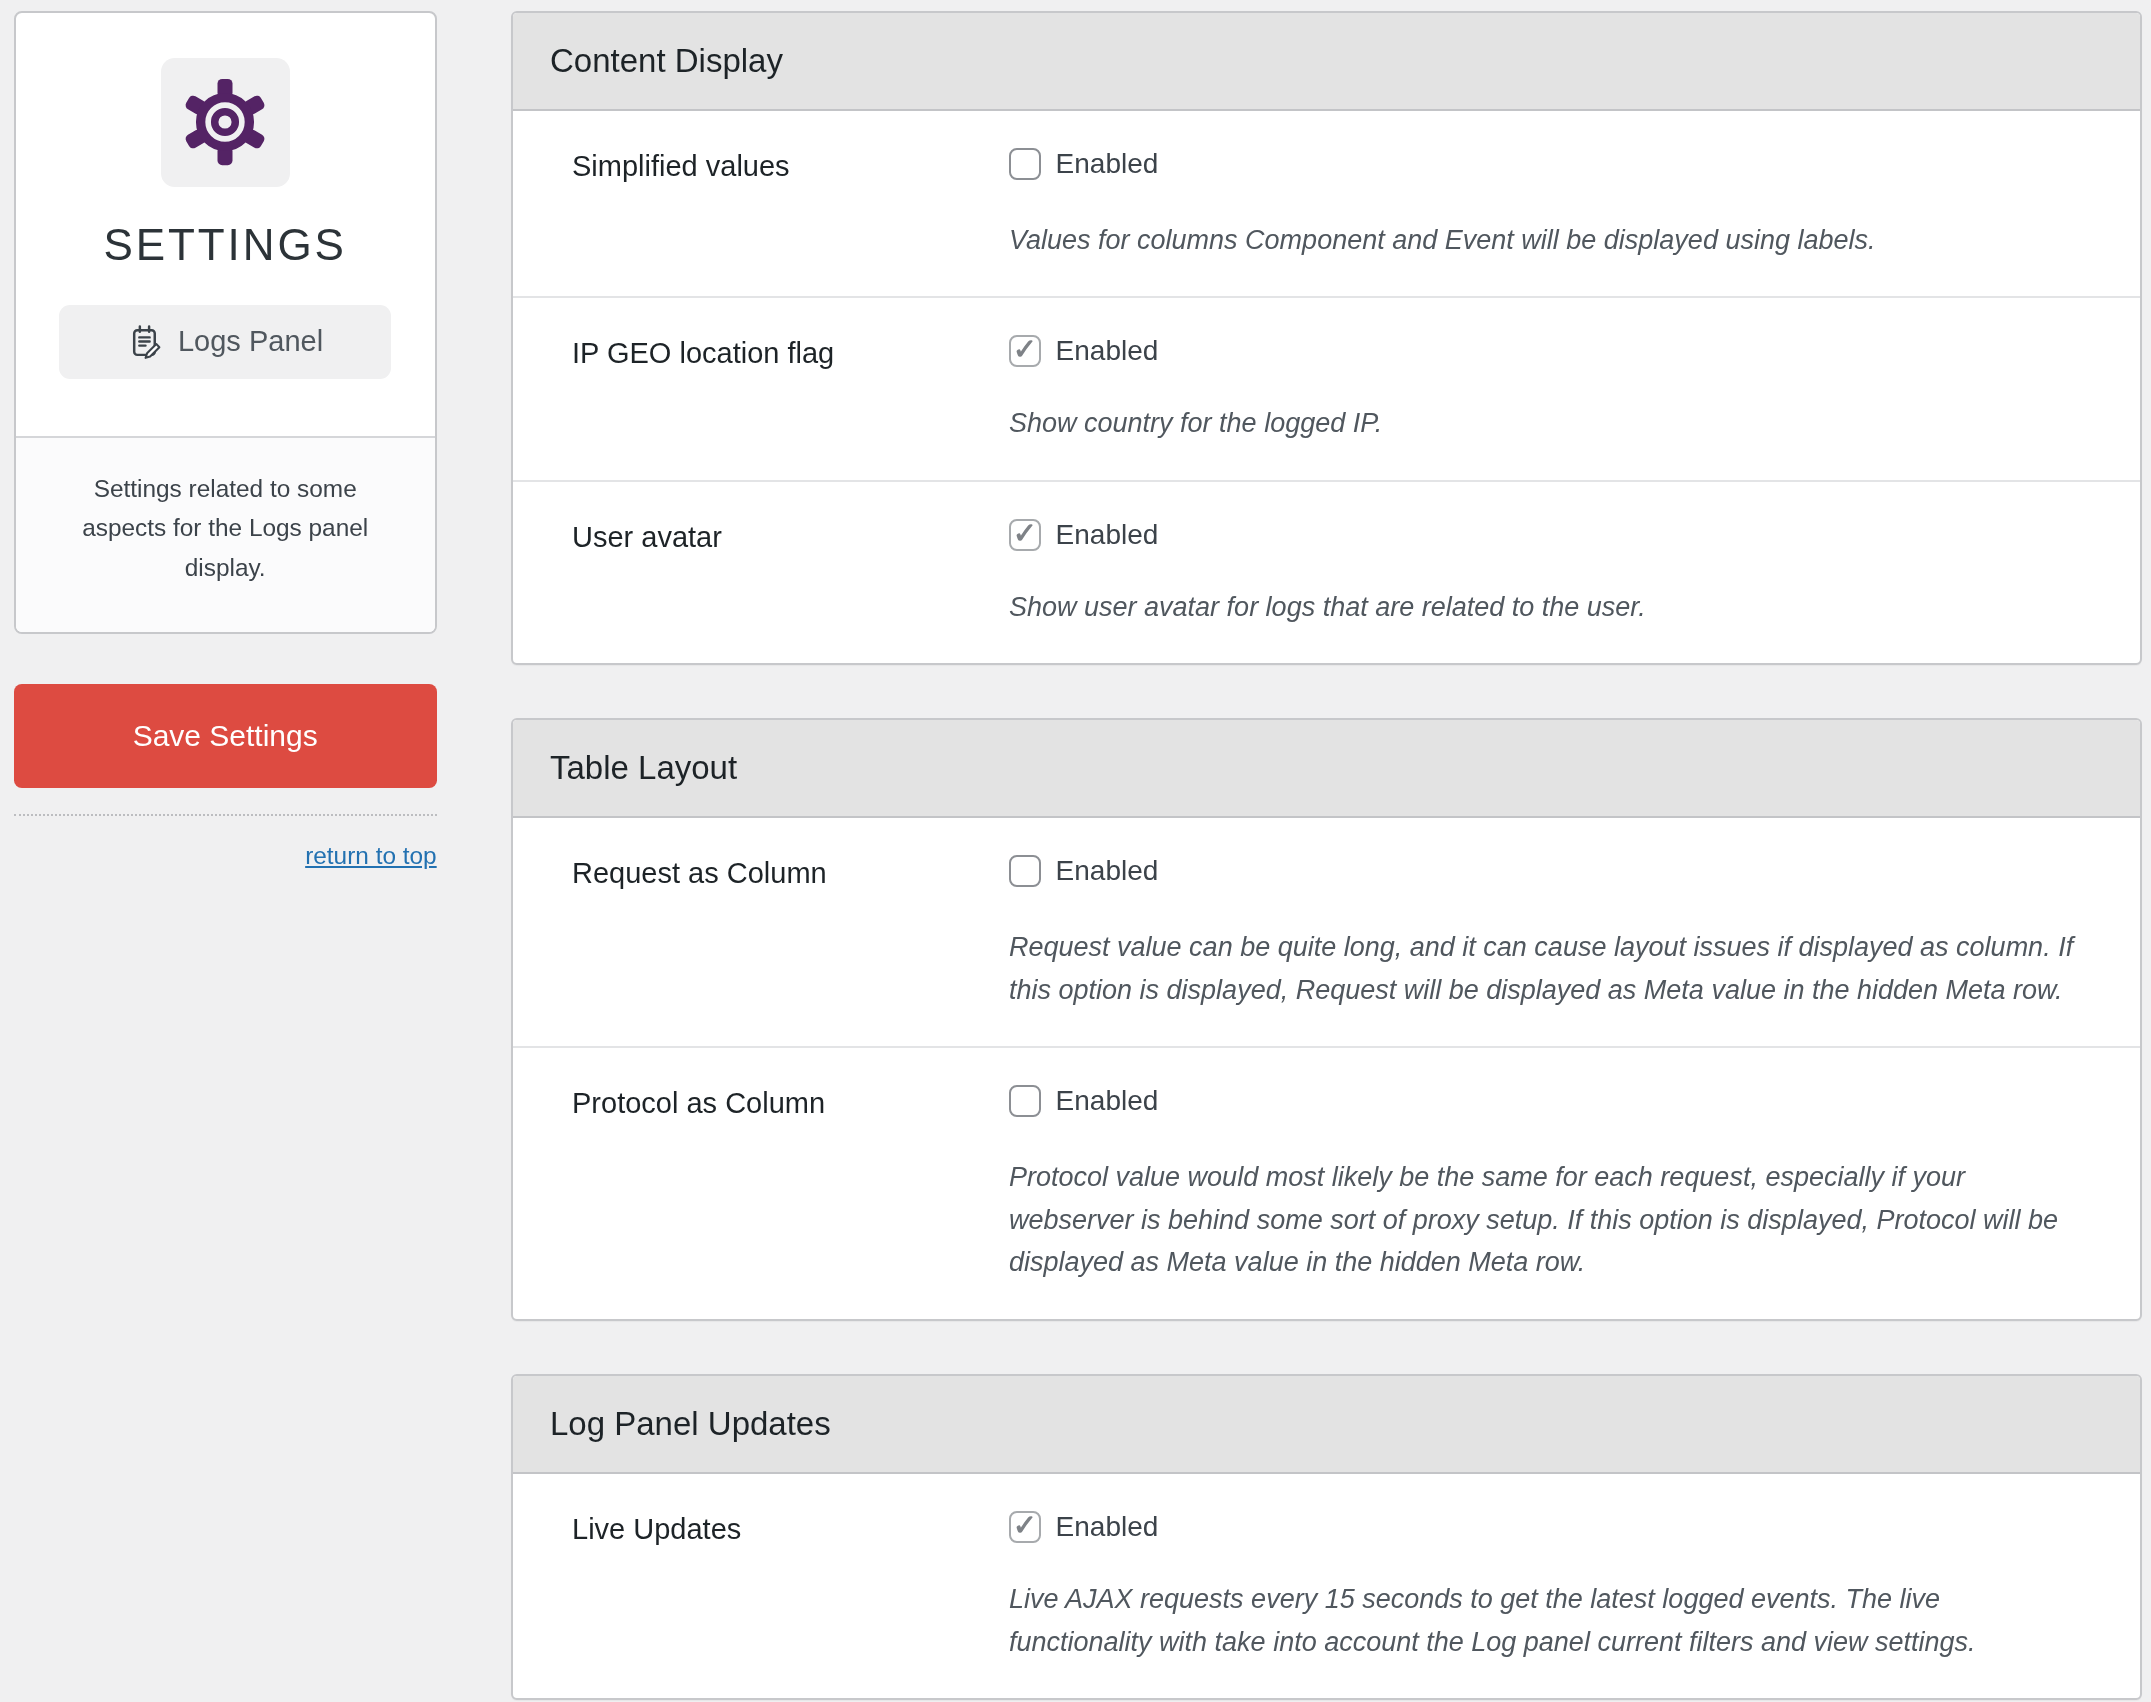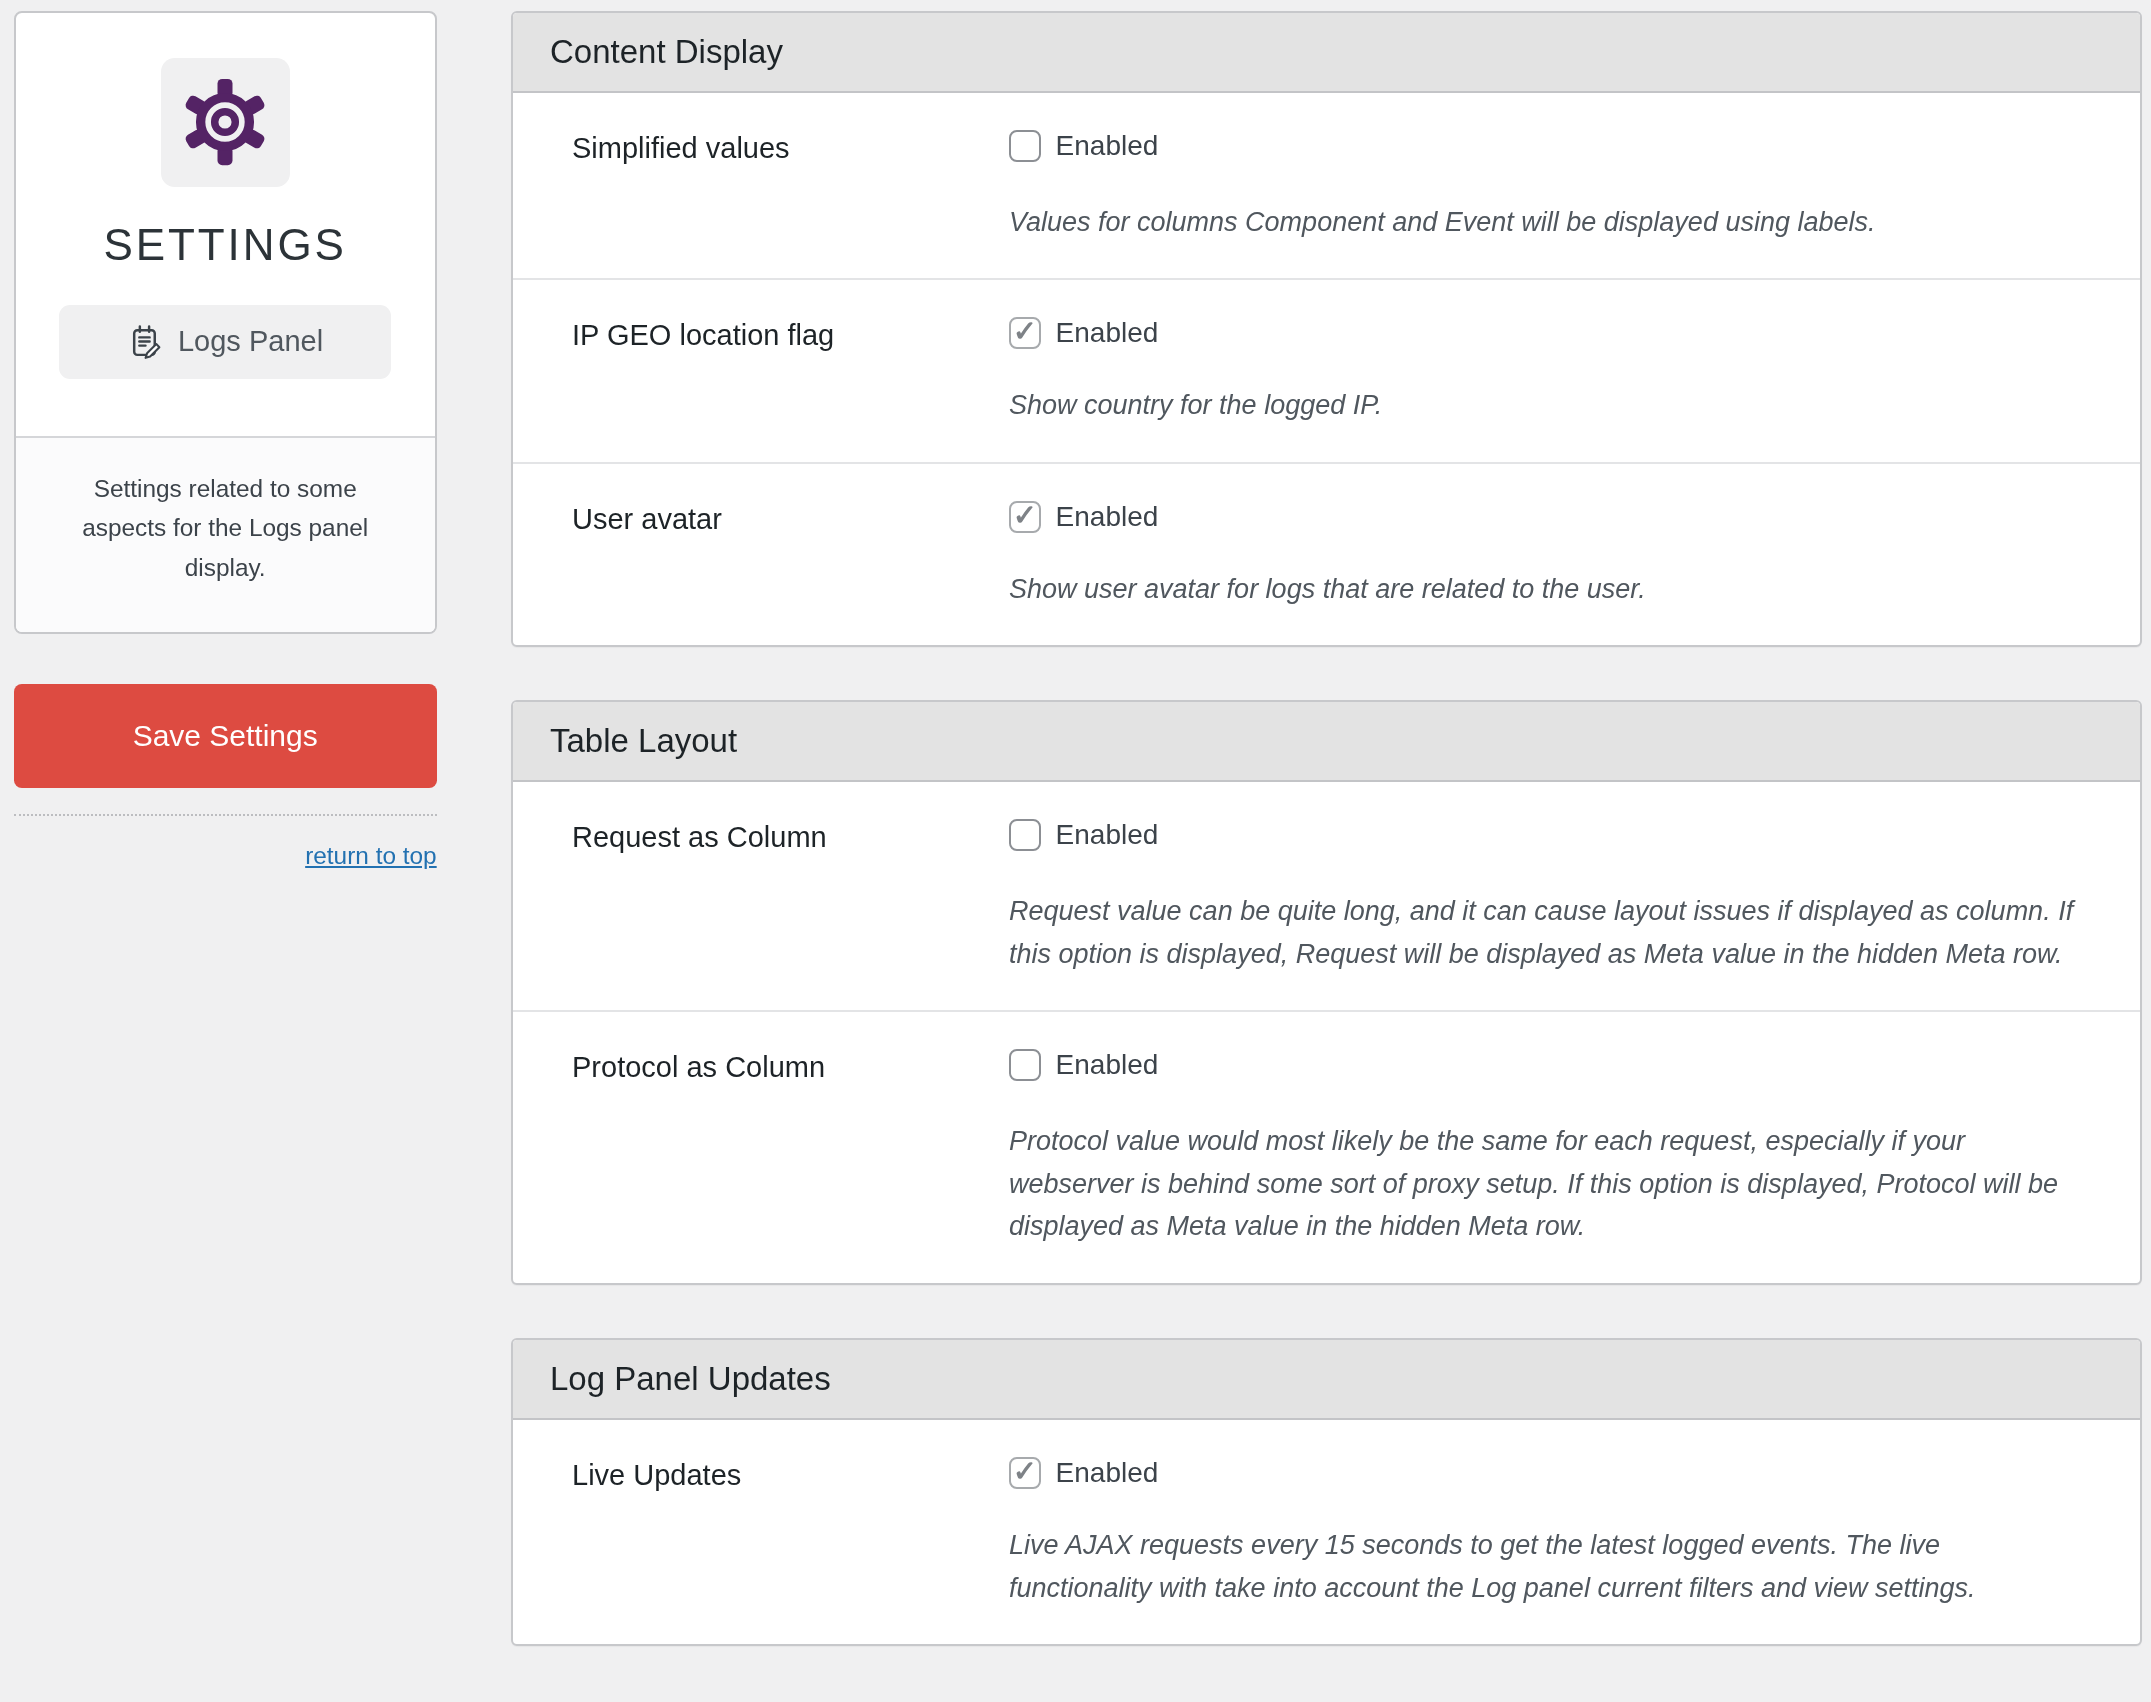--- a/index.html
+++ b/index.html
@@ -89,21 +89,21 @@
     background:#ffffff;
     border:2px solid #c7c8cb;
     border-radius:5.9px;
     margin-bottom:53px;
     box-shadow:0 1px 1px rgba(0,0,0,0.04);
   }
   .card-header{
     background:#e3e3e3;
     border-bottom:2px solid #c3c4c7;
     border-radius:3.9px 3.9px 0 0;
-    padding:20px 37px;
+    padding:29px 37px;
   }
   .card-header h2{
     margin:0;
     font-size:33px;
     font-weight:400;
     color:#1d2327;
   }
   .row{
     display:flex;
     padding:37px 59px 27px;

